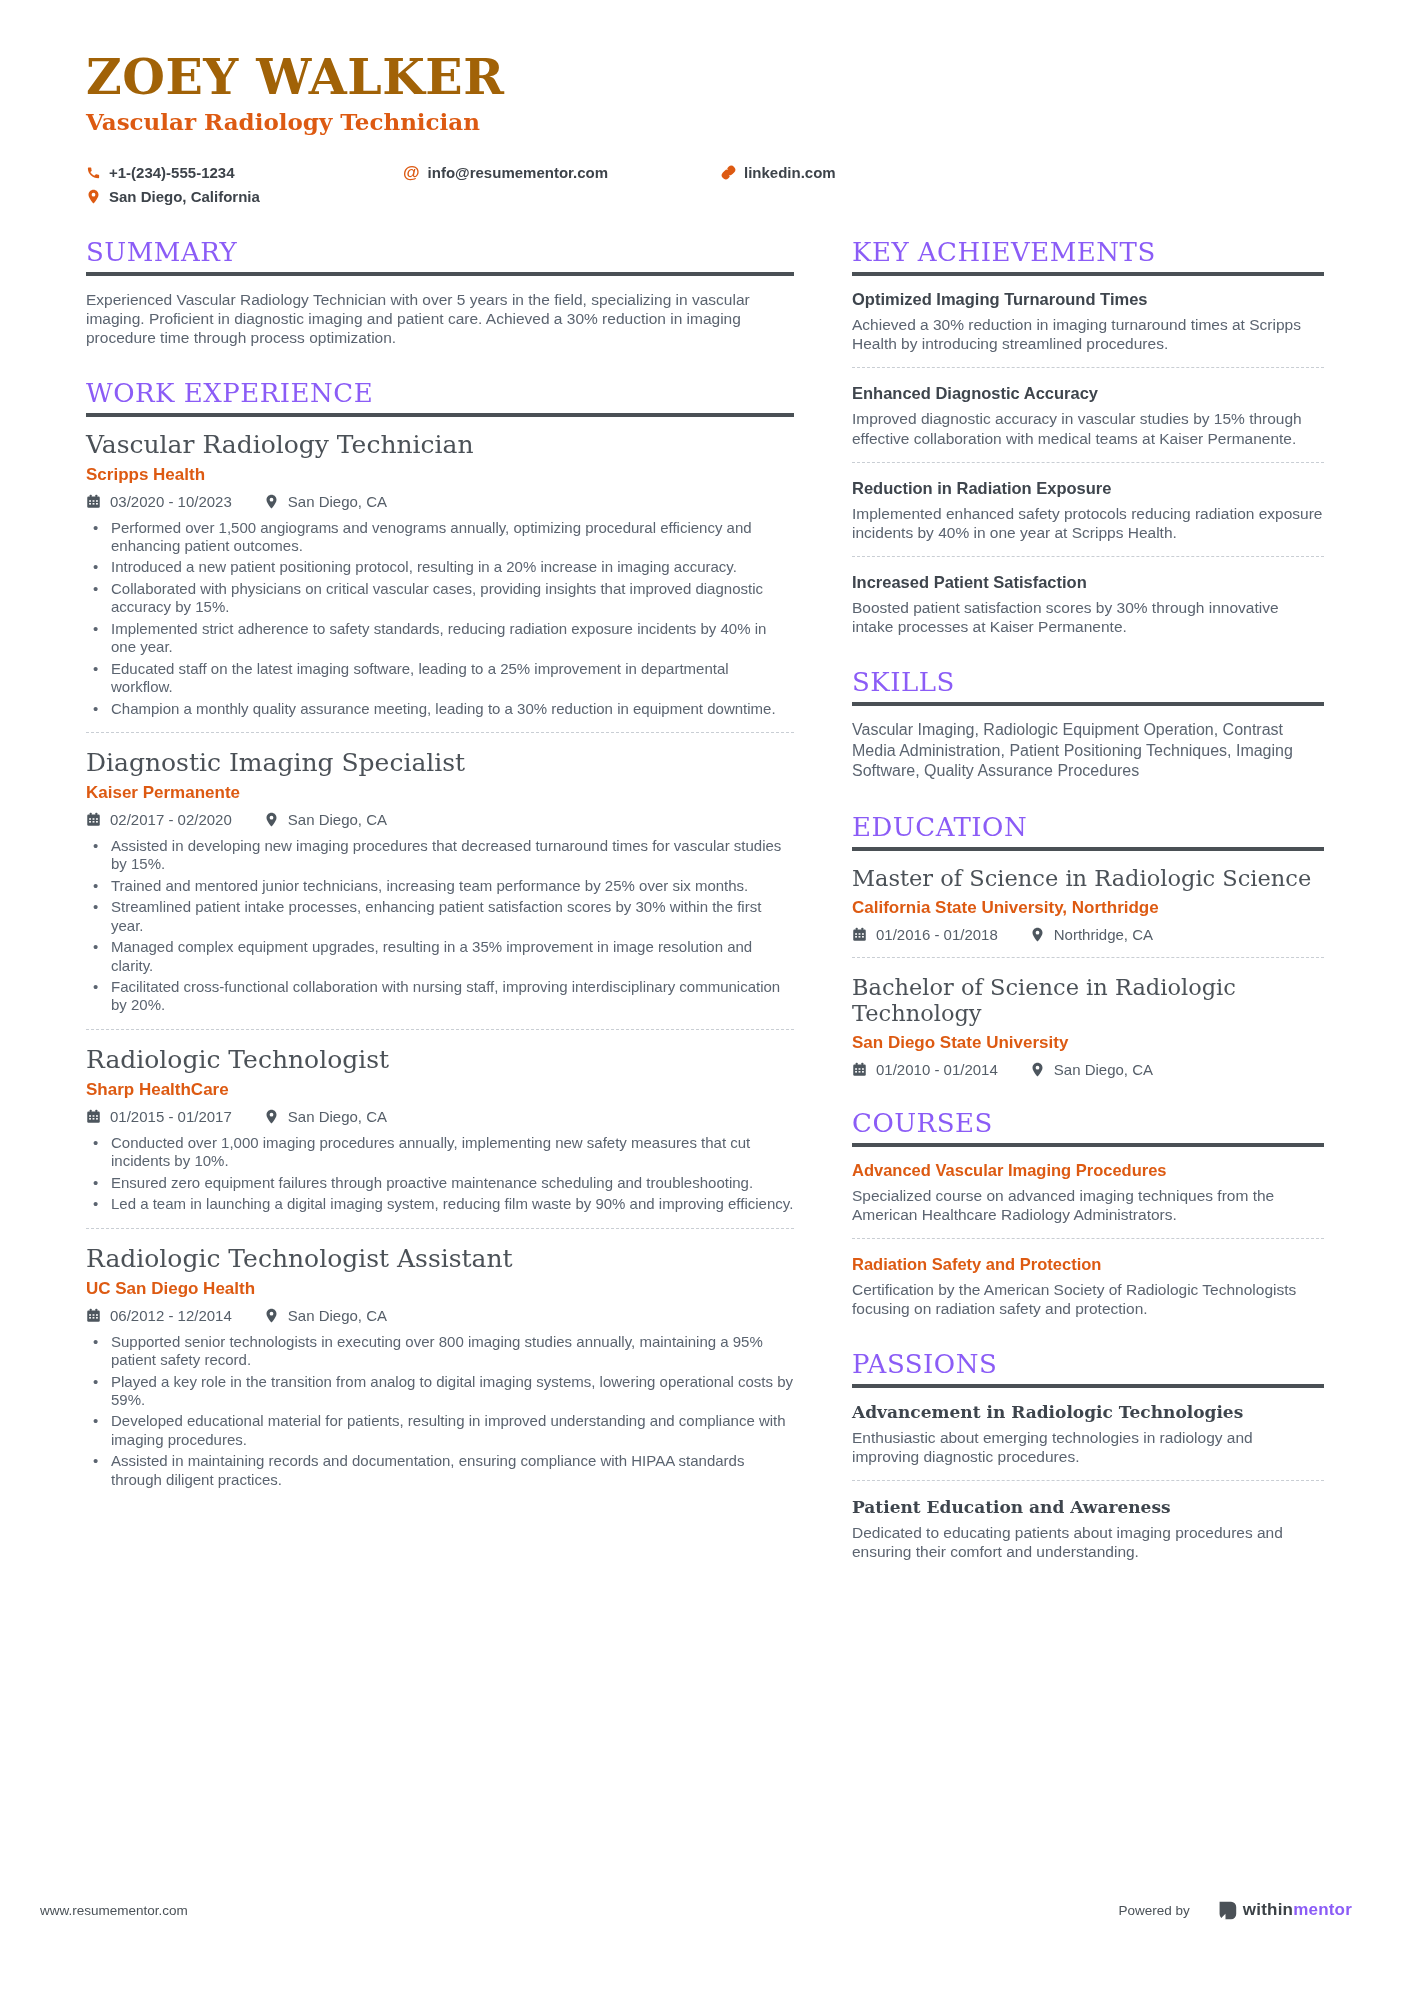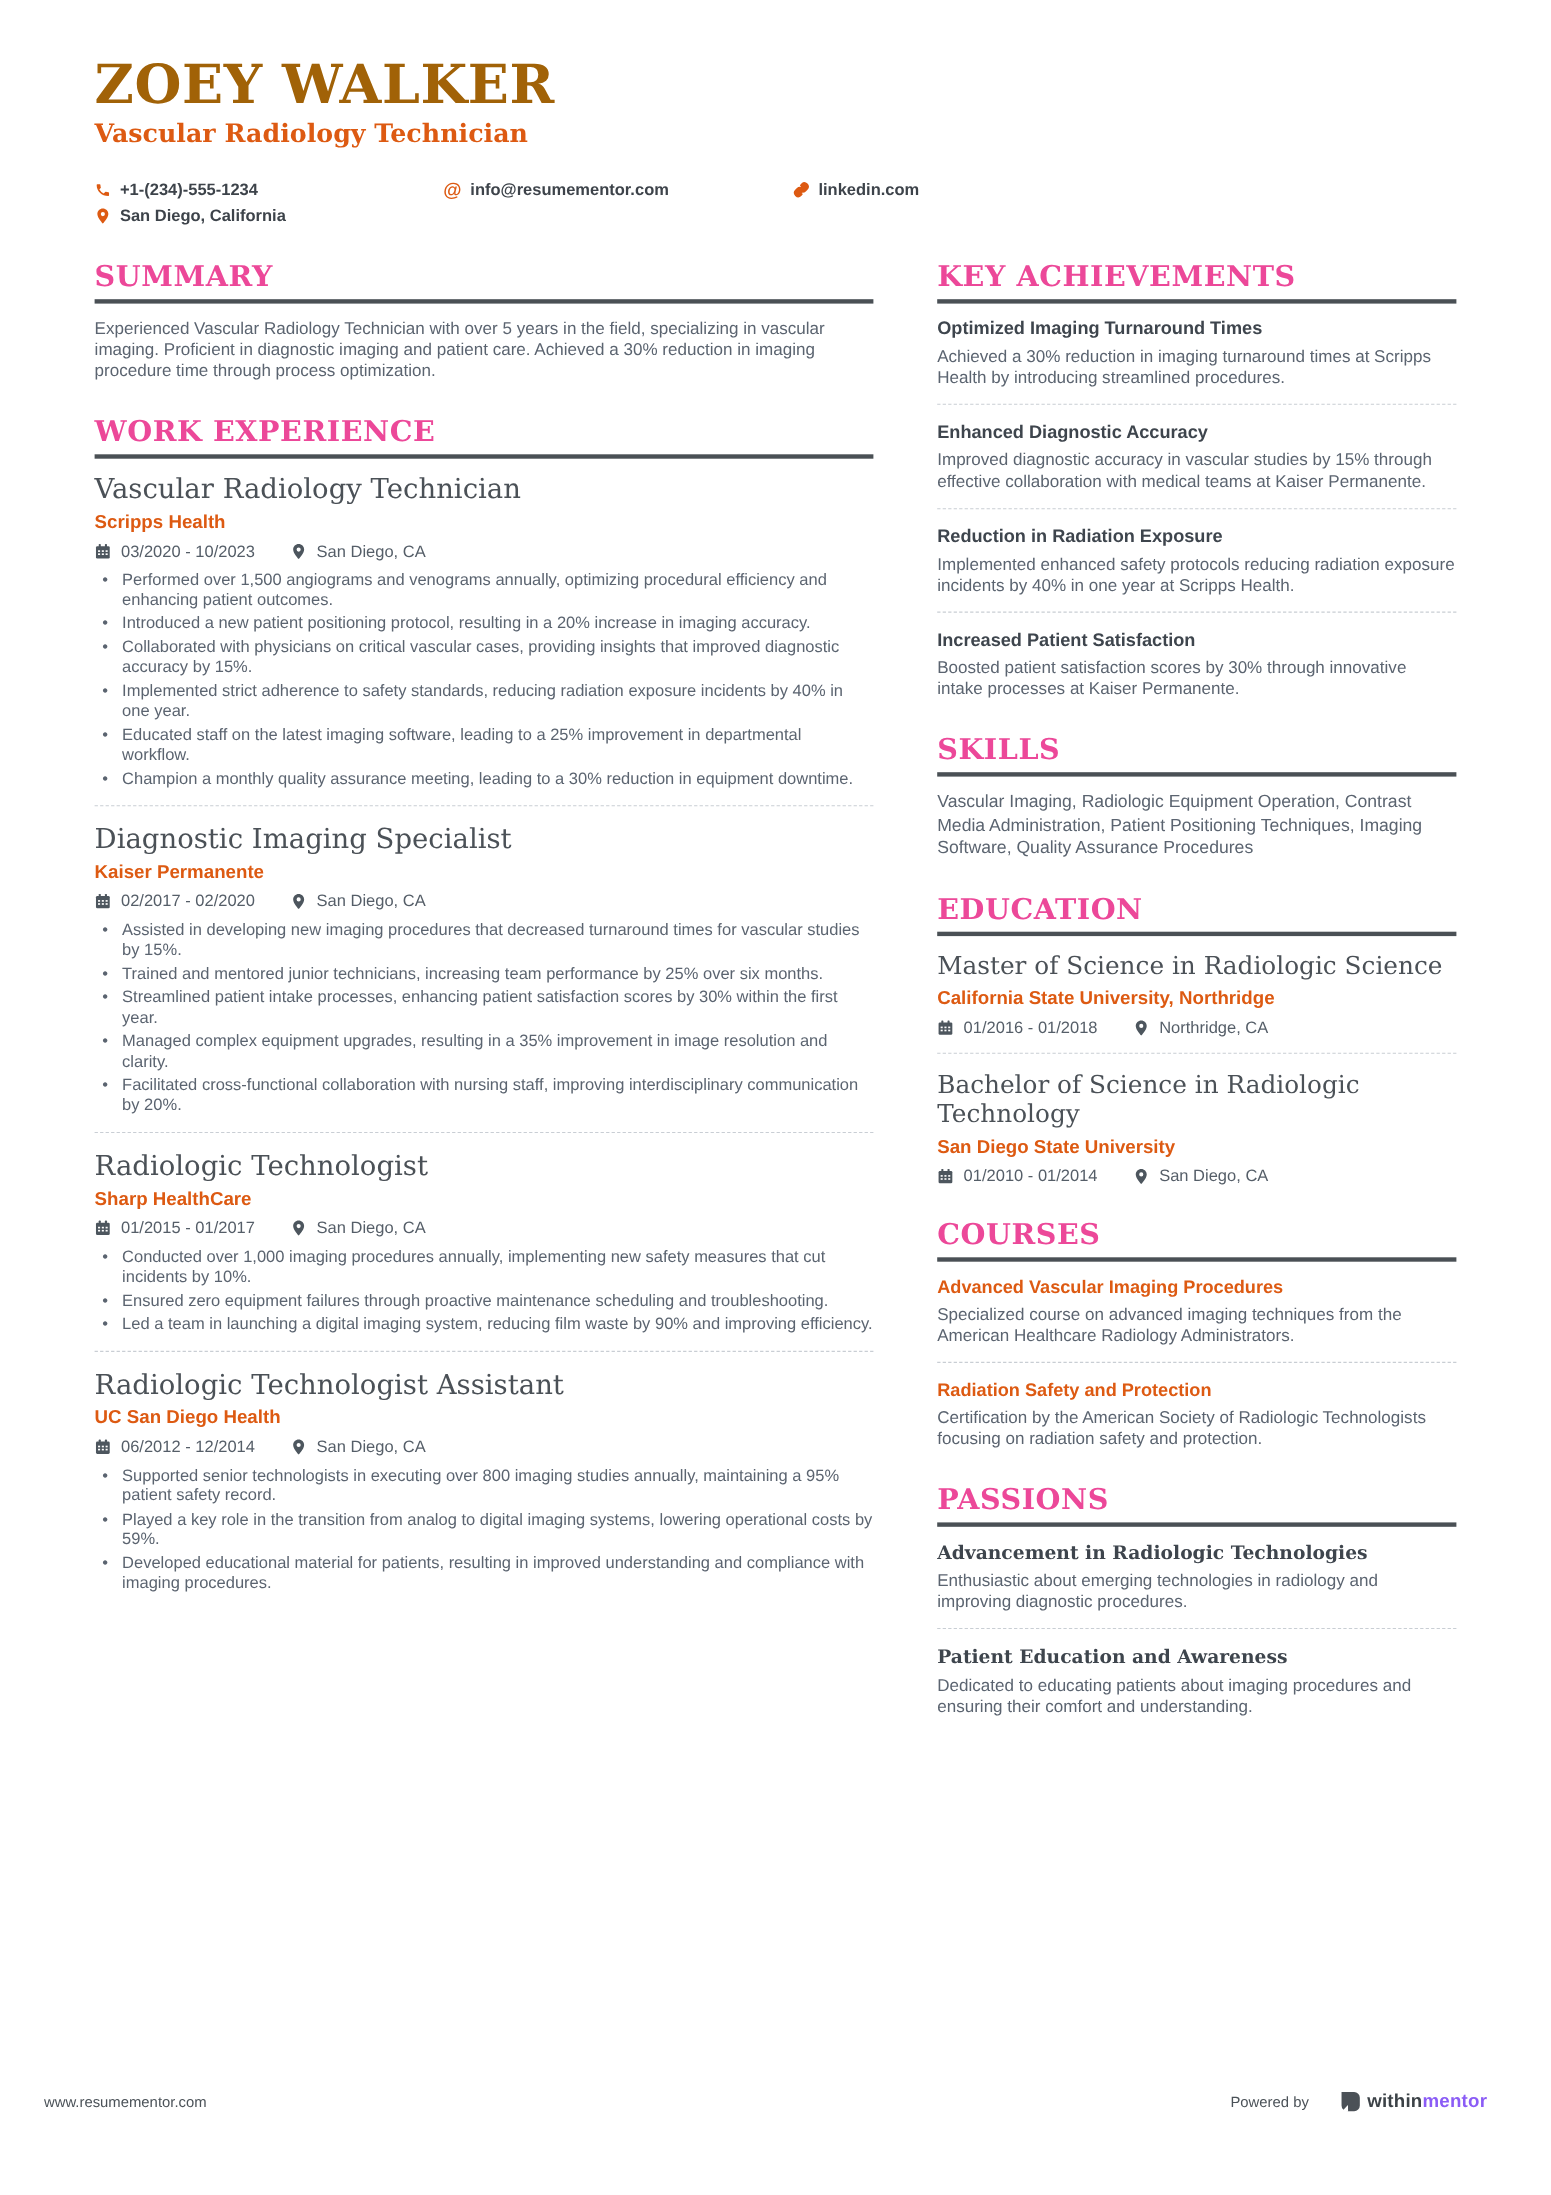--- a/index.html
+++ b/index.html
@@ -25,22 +25,22 @@
   .c-item.w1 { width: 317px; }
   .c-item.w2 { width: 318px; }
   .ic-o { width: 15px; height: 15px; fill: #dd5a12; flex: 0 0 auto; }
   .at-glyph { color: #dd5a12; font-size: 17px; font-weight: 700; line-height: 15px; }
 
   
   .columns { display: grid; grid-template-columns: 708px 472px; column-gap: 58px; margin-top: 28px; }
 
   .section { margin-bottom: 30px; }
   .section-title {
-    font-family: "DejaVu Serif", serif; font-weight: 700; font-size: 26px;
-    color: #ec4899; letter-spacing: 0.5px;
+    font-family: "DejaVu Serif", serif; font-weight: 400; font-size: 26px;
+    color: #8b5cf6; letter-spacing: 0.5px;
     border-bottom: 4px solid #4a5055; padding-bottom: 5px; margin-bottom: 14px;
   }
   .body-text { font-size: 15.5px; line-height: 1.24; color: #5b6470; }
 
   
   .entry-title {
     font-family: "DejaVu Serif", serif; font-weight: 400; font-size: 25px;
     color: #4b5157; line-height: 1.12; margin-top: 2px;
   }
   .org { color: #dd5a12; font-size: 17px; font-weight: 700; margin-top: 6px; }
@@ -247,20 +247,21 @@
             <span class="gap"></span>
             <svg class="ic-g" viewBox="0 0 24 24">
                 <path d="M12 1C7.6 1 4 4.6 4 9c0 5.6 8 14 8 14s8-8.4 8-14c0-4.4-3.6-8-8-8zm0 11a3 3 0 1 1 0-6 3 3 0 0 1 0 6z"></path>
               </svg>
             <span>San Diego, CA</span>
           </div>
           <ul class="bullets">
             <li>Supported senior technologists in executing over 800 imaging studies annually, maintaining a 95% patient safety record.</li>
             <li>Played a key role in the transition from analog to digital imaging systems, lowering operational costs by 59%.</li>
             <li>Developed educational material for patients, resulting in improved understanding and compliance with imaging procedures.</li>
+            <li>Assisted in maintaining records and documentation, ensuring compliance with HIPAA standards through diligent practices.</li>
           </ul>
         </div>
       </div>
     </div>
 
     <div>
 
       <div class="section">
         <div class="section-title">KEY ACHIEVEMENTS</div>
 

